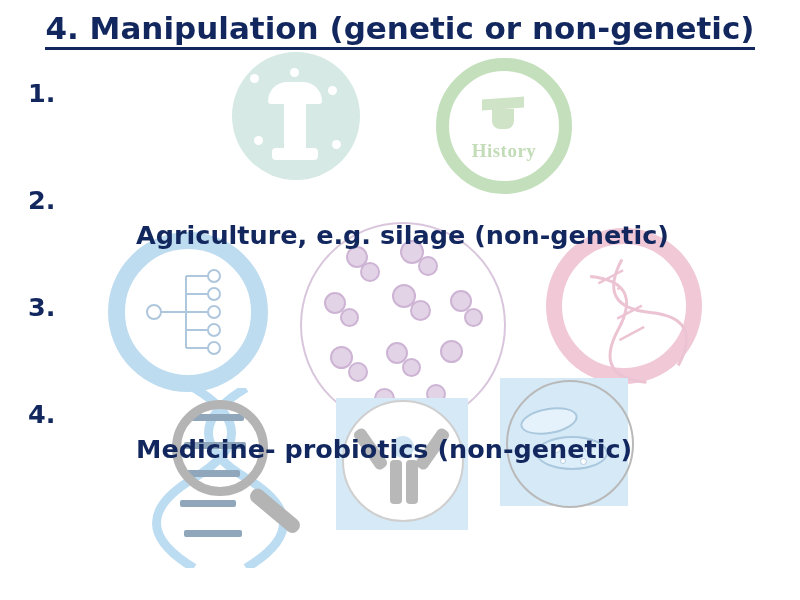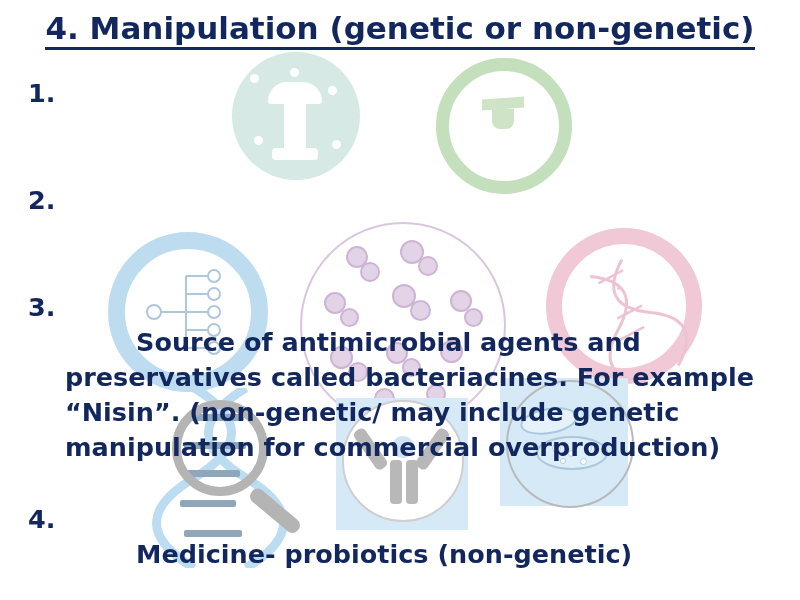--- a/index.html
+++ b/index.html
@@ -294,20 +294,21 @@
       <div class="dot" style="left:96px;top:34px;"></div>
       <div class="dot" style="left:22px;top:84px;"></div>
       <div class="dot" style="left:100px;top:88px;"></div>
       <div class="dot" style="left:58px;top:16px;"></div>
     </div>
 
     <div class="wm wm-history">
       <div class="ring"></div>
       <div class="cap"></div>
       <div class="cap-base"></div>
+      <div class="htext">History</div>
     </div>
 
     <div class="wm wm-blue-ring">
       <div class="ring"></div>
       <svg class="tree" width="160" height="160" viewBox="0 0 160 160" style="position:absolute;left:0;top:0;">
         <line x1="52" y1="80" x2="78" y2="80"></line>
         <line x1="78" y1="44" x2="78" y2="116"></line>
         <line x1="78" y1="44" x2="100" y2="44"></line>
         <line x1="78" y1="62" x2="100" y2="62"></line>
         <line x1="78" y1="80" x2="100" y2="80"></line>
@@ -397,24 +398,24 @@
 
   <div id="content">
 
     <div id="slide-title"><span class="u">4. Manipulation (genetic or non-genetic)</span></div>
 
     <ul id="body-list">
       <li>
         <span class="num">1.</span>
       </li>
       <li>
-        <span class="num">2.</span>
+        <span class="num">2.</span><span>Agriculture, e.g. silage (non-genetic)</span>
       </li>
       <li>
-        <span class="num">3.</span><span>Source of antimicrobial agents and preservatives called bacteriacines. For example “Nisin”. (non-genetic/ may include genetic manipulation for commercial overproduction)</span>
+        <span class="num">3.</span>
       </li>
       <li>
         <span class="num">4.</span><span>Medicine- probiotics (non-genetic)</span>
       </li>
 
     </ul>
 
   </div>
 </div>
 

